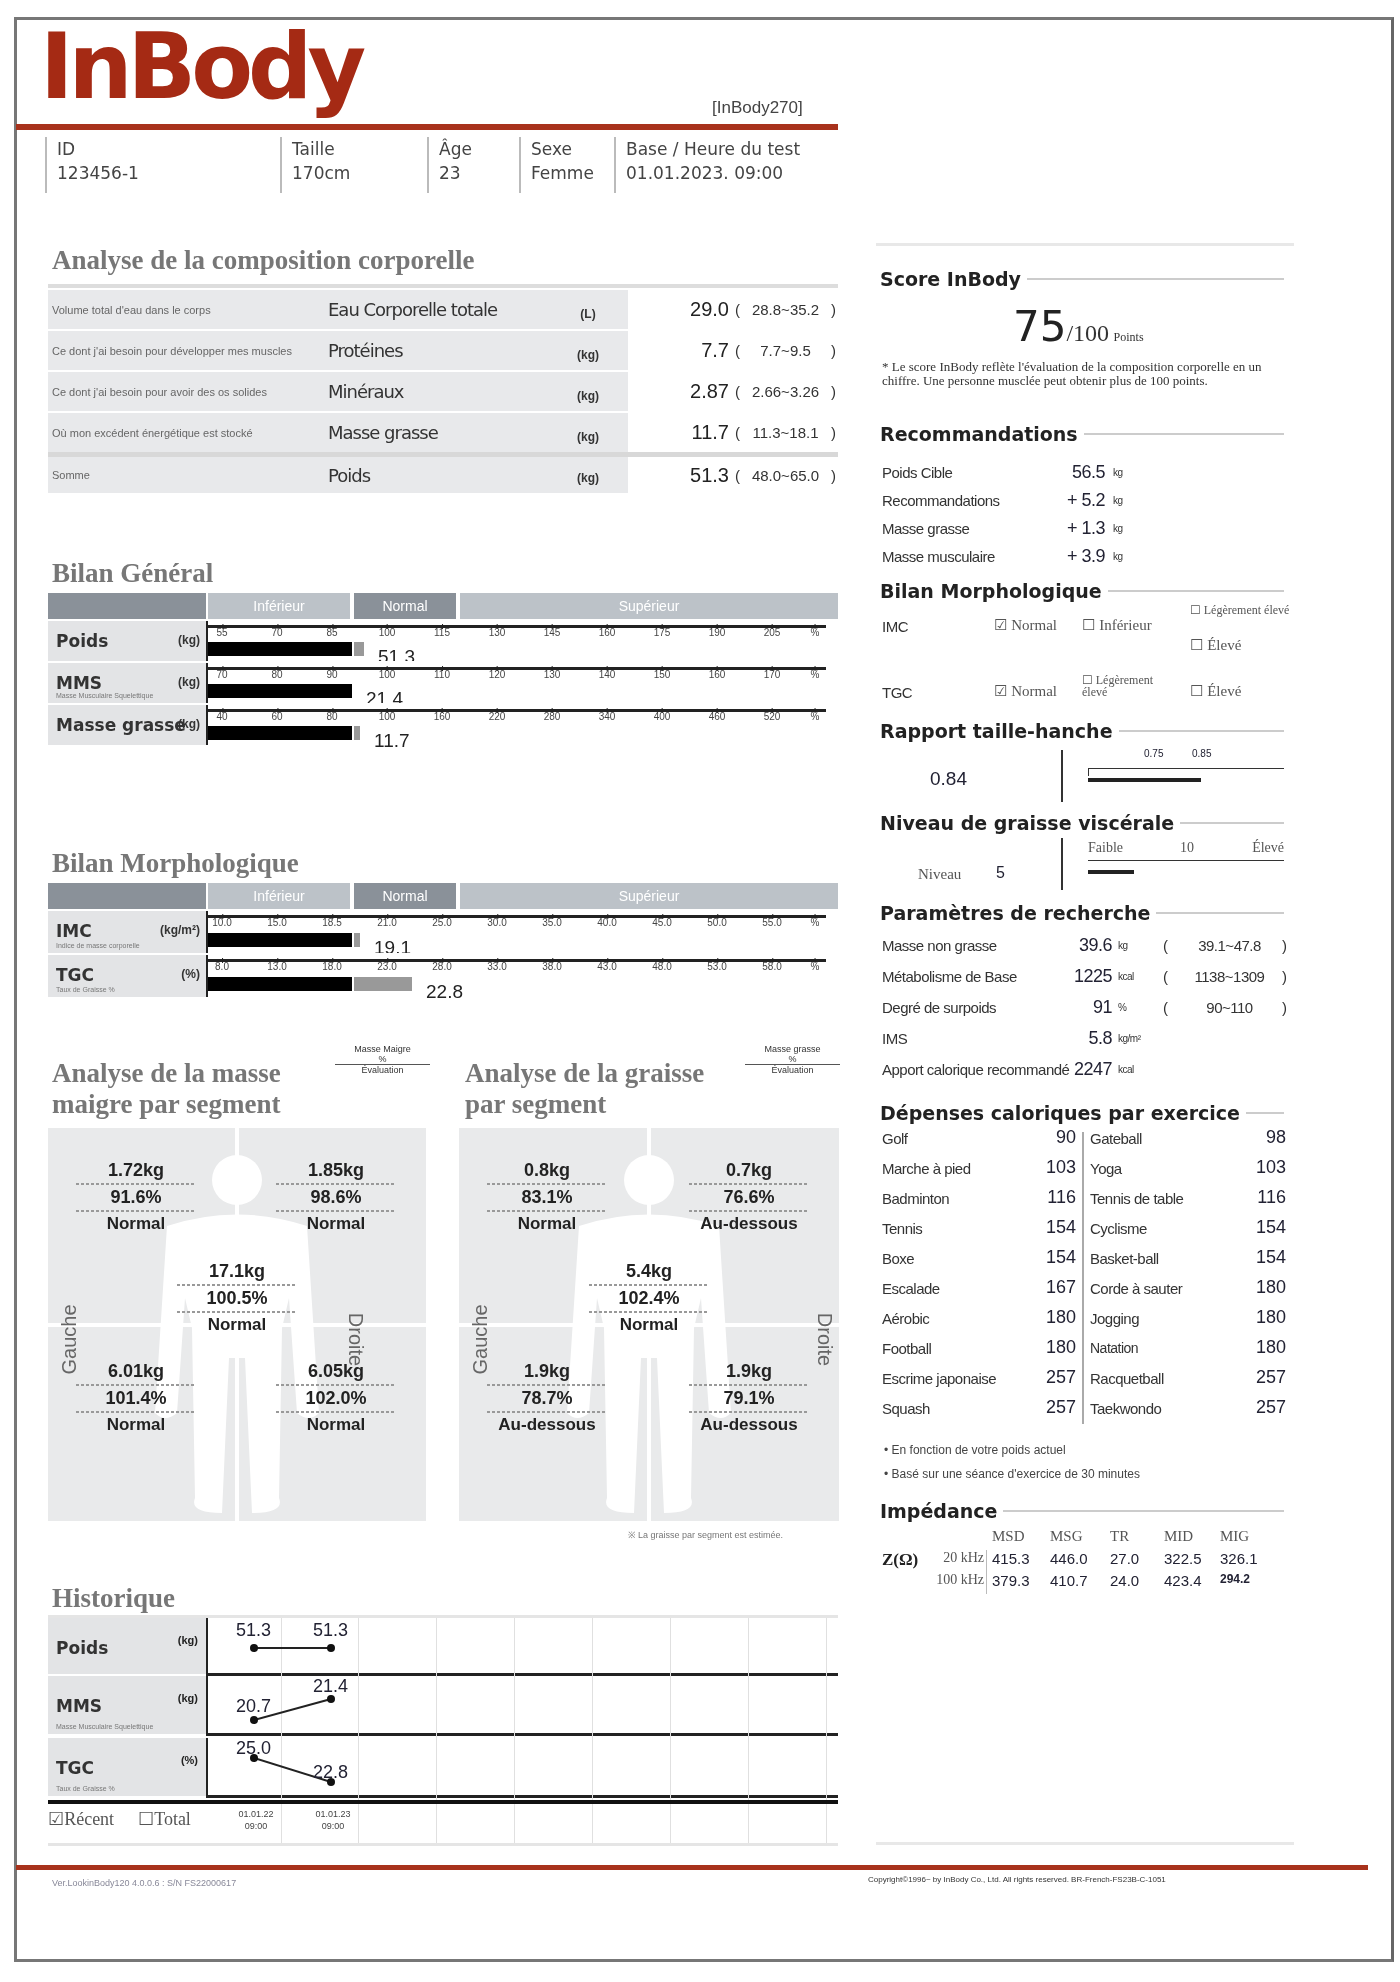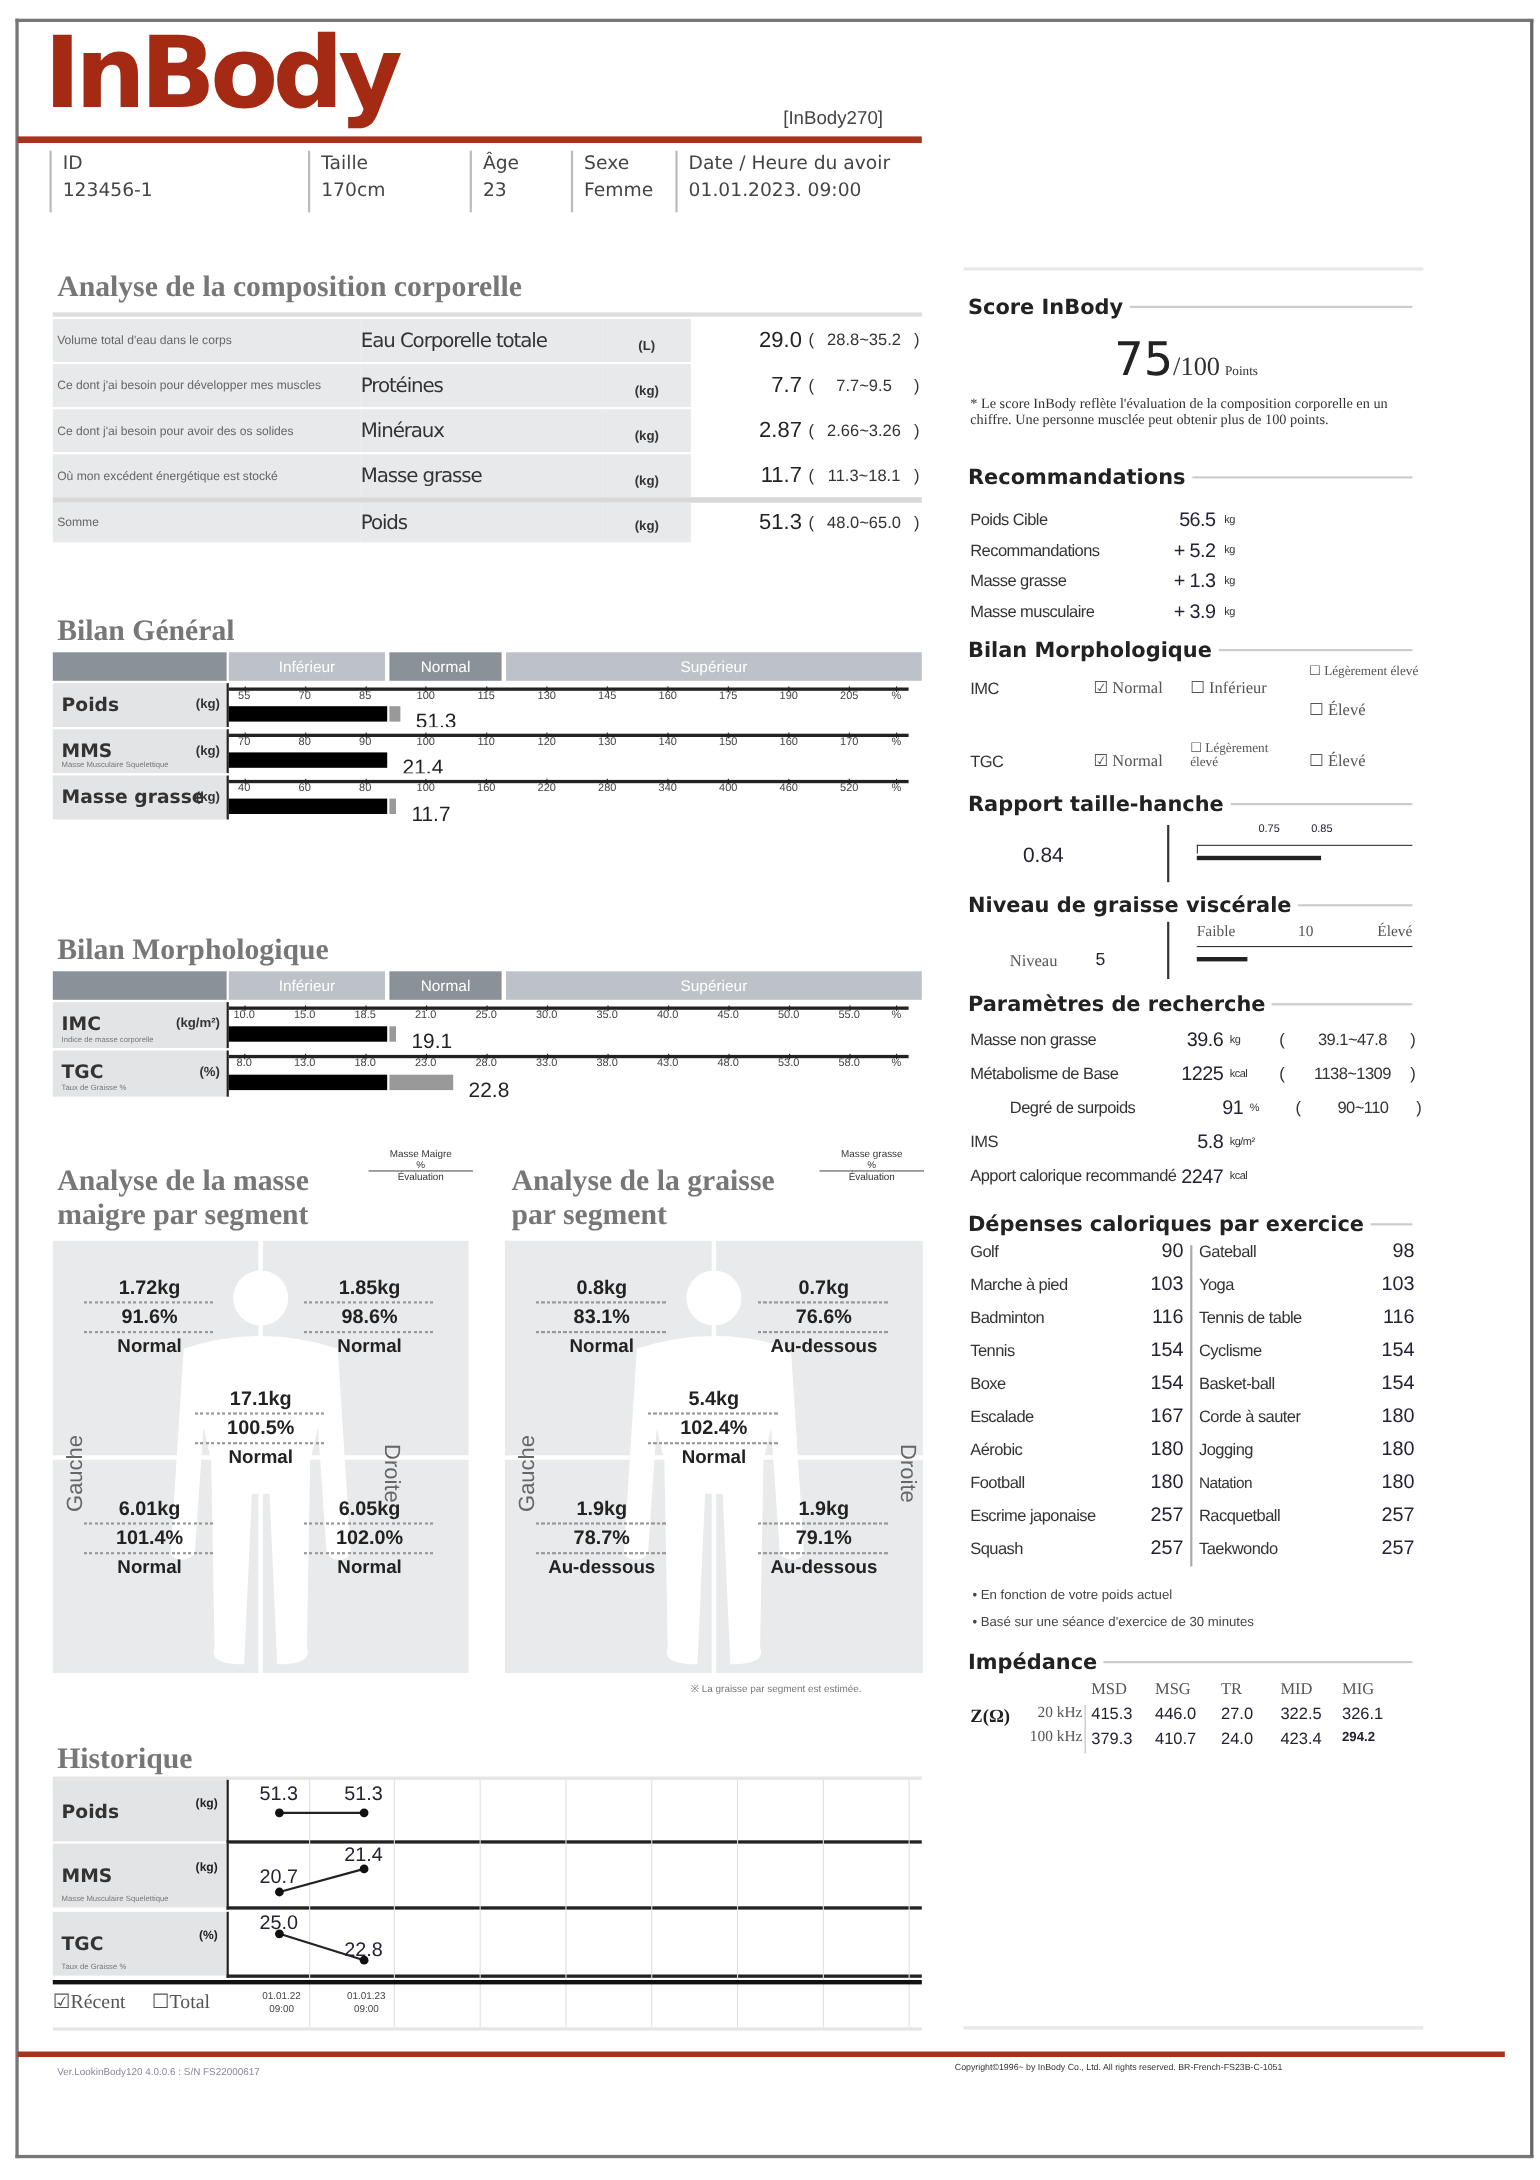--- a/index.html
+++ b/index.html
@@ -74,21 +74,21 @@
   </div>
   <div class="info-cell" style="width:92px">
     <div>Âge</div>
     <div>23</div>
   </div>
   <div class="info-cell" style="width:95px">
     <div>Sexe</div>
     <div>Femme</div>
   </div>
   <div class="info-cell" style="width:220px">
-    <div>Date / Heure du avoir</div>
+    <div>Base / Heure du test</div>
     <div>01.01.2023. 09:00</div>
   </div>
 </div>
 
 <div class="abs serif-title" style="left:52px;top:245px">Analyse de la composition corporelle</div>
 <div class="abs" style="left:48px;top:284px;width:790px;height:4px;background:#ddd"></div>
 <div class="abs comp">
   <div class="comp-row">
     <div class="desc">Volume total d'eau dans le corps</div>
     <div class="name">Eau Corporelle totale</div>
@@ -578,21 +578,21 @@
     </div>
     <div class="kv" style="height: 31px;">
       <span style="width: 175px; white-space: nowrap;">Métabolisme de Base</span>
       <span class="blue" style="width: 55px; text-align: right; font-size: 18px;">1225</span>
       <span style="width: 45px; margin-left: 6px; font-size: 10px;">kcal</span>
       <span style="width: 14px;">(</span>
       <span style="width: 105px; text-align: center;">1138~1309</span>
       <span>)</span>
     </div>
     <div class="kv" style="height: 31px;">
-      <span style="width: 175px; white-space: nowrap; margin-left: 36px;">Degré de surpoids</span>
+      <span style="width: 175px; white-space: nowrap;">Degré de surpoids</span>
       <span class="blue" style="width: 55px; text-align: right; font-size: 18px;">91</span>
       <span style="width: 45px; margin-left: 6px; font-size: 10px;">%</span>
       <span style="width: 14px;">(</span>
       <span style="width: 105px; text-align: center;">90~110</span>
       <span>)</span>
     </div>
     <div class="kv" style="height: 31px;">
       <span style="width: 175px; white-space: nowrap;">IMS</span>
       <span class="blue" style="width: 55px; text-align: right; font-size: 18px;">5.8</span>
       <span style="width: 45px; margin-left: 6px; font-size: 10px;">kg/m²</span>

